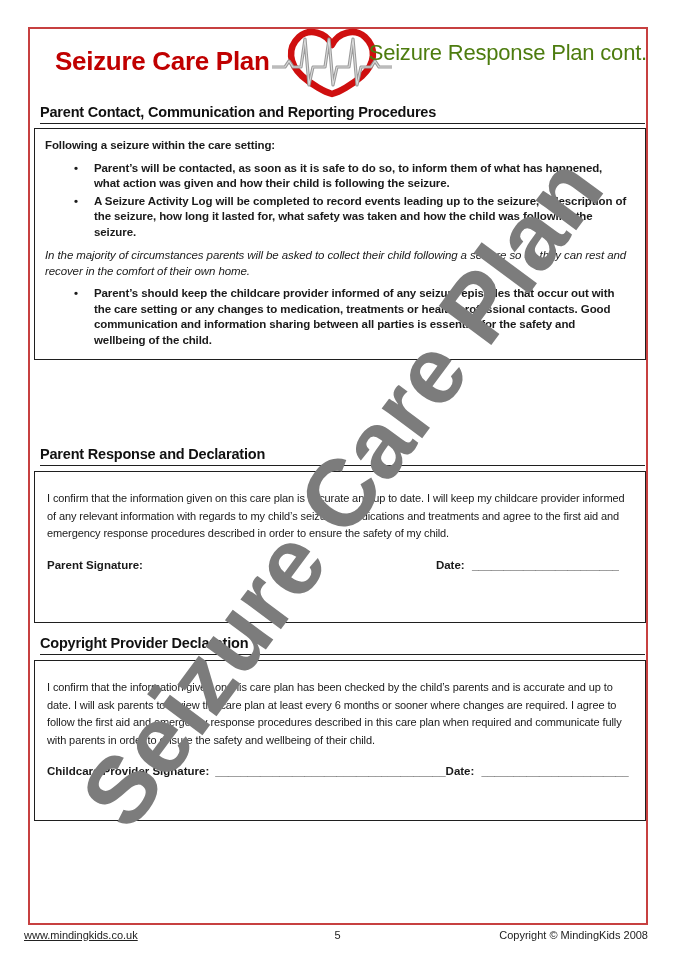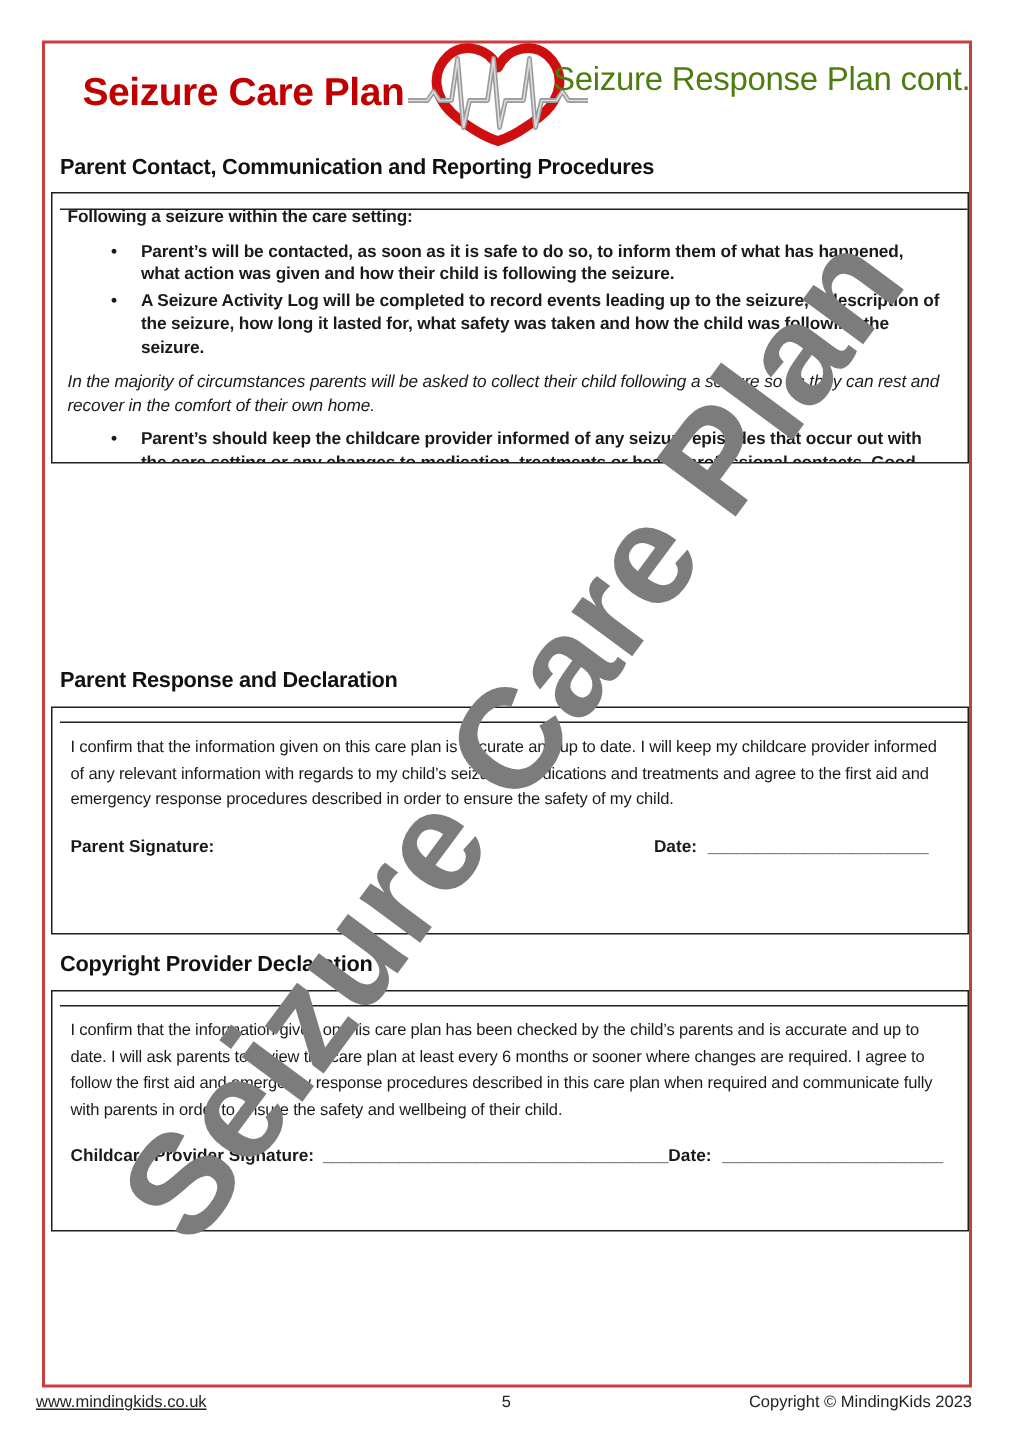--- a/index.html
+++ b/index.html
@@ -19,31 +19,31 @@
   }
   .logo{position:absolute;left:272px;top:26px;width:120px;height:74px;}
   .doc-subtitle{
     position:absolute;right:28px;top:40px;
     font-size:22px;color:#4d7c0f;letter-spacing:-0.2px;
   }
   
   .sec-heading{
     position:absolute;left:40px;width:605px;box-sizing:border-box;
     font-size:14.5px;font-weight:bold;color:#111;
-    letter-spacing:-0.2px;padding-bottom:19px;border-bottom:1.5px solid #1f1f1f;
+    letter-spacing:-0.2px;padding-bottom:3px;border-bottom:1.5px solid #1f1f1f;
   }
   .h1{top:104px;}
   .h2{top:446px;}
   .h3{top:635px;}
   
   .box{
     position:absolute;left:34px;width:612px;box-sizing:border-box;
     border:1.5px solid #1f1f1f;background:transparent;overflow:hidden;
   }
-  .box1{top:128px;height:181px;padding:7px 14px 0 10px;}
+  .box1{top:128px;height:232px;padding:7px 14px 0 10px;}
   .box2{top:471px;height:152px;padding:18px 14px 0 12px;}
   .box3{top:660px;height:161px;padding:18px 14px 0 12px;}
   .box1 p,.box1 li{font-size:11.5px;line-height:15.5px;letter-spacing:-0.1px;}
   .box1 .intro{margin:2px 0 0 0;font-weight:bold;}
   .box1 .note{margin:8px 0 0 0;font-style:italic;font-weight:normal;}
   .box1 .intro2{margin:10px 0 0 0;font-weight:bold;}
   ul.blist{list-style:none;margin:7px 0 0 0;padding:0;}
   ul.blist li{display:flex;font-weight:bold;margin:0 0 2px 0;}
   ul.blist .dot{width:20px;margin-left:29px;flex:0 0 auto;text-align:left;}
   ul.blist .btxt{flex:1 1 auto;padding-right:4px;}
@@ -128,14 +128,14 @@
       <span class="sig-line">_______________________</span>
     </span>
   </div>
 </div>
 
 <div class="watermark">Seizure Care Plan</div>
 
 <div class="footer">
   <span class="pagenum">5</span>
   <a href="#" class="site">www.mindingkids.co.uk</a>
-  <span class="copyright">Copyright © MindingKids 2023</span>
+  <span class="copyright">Copyright © MindingKids 2008</span>
 </div>
 
 </body></html>

